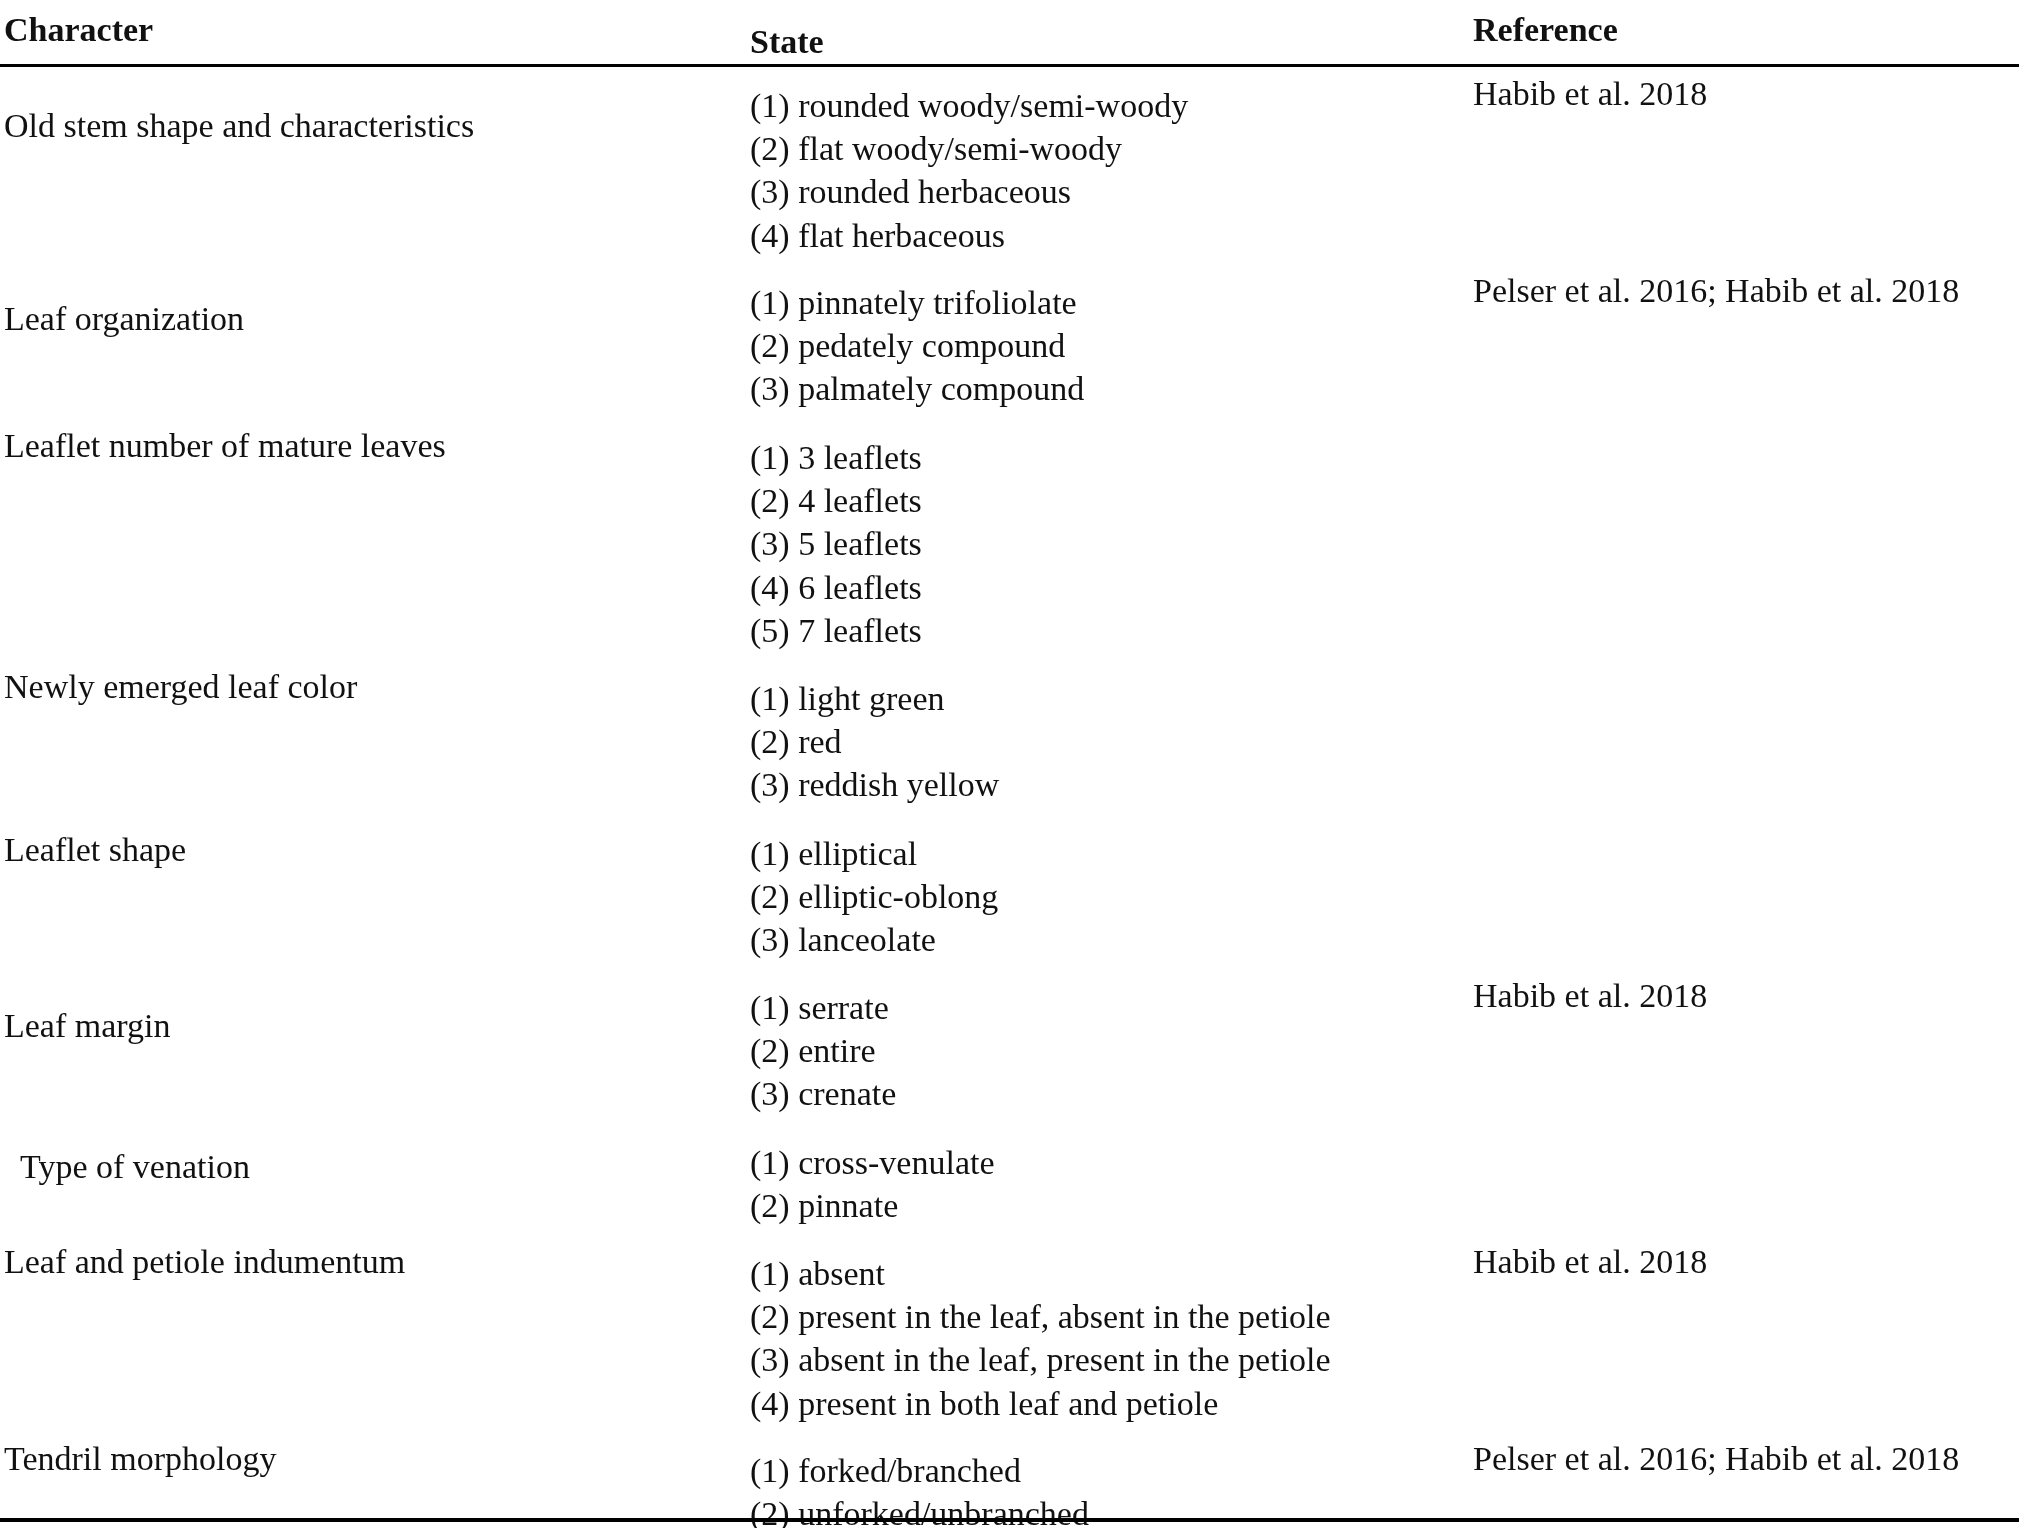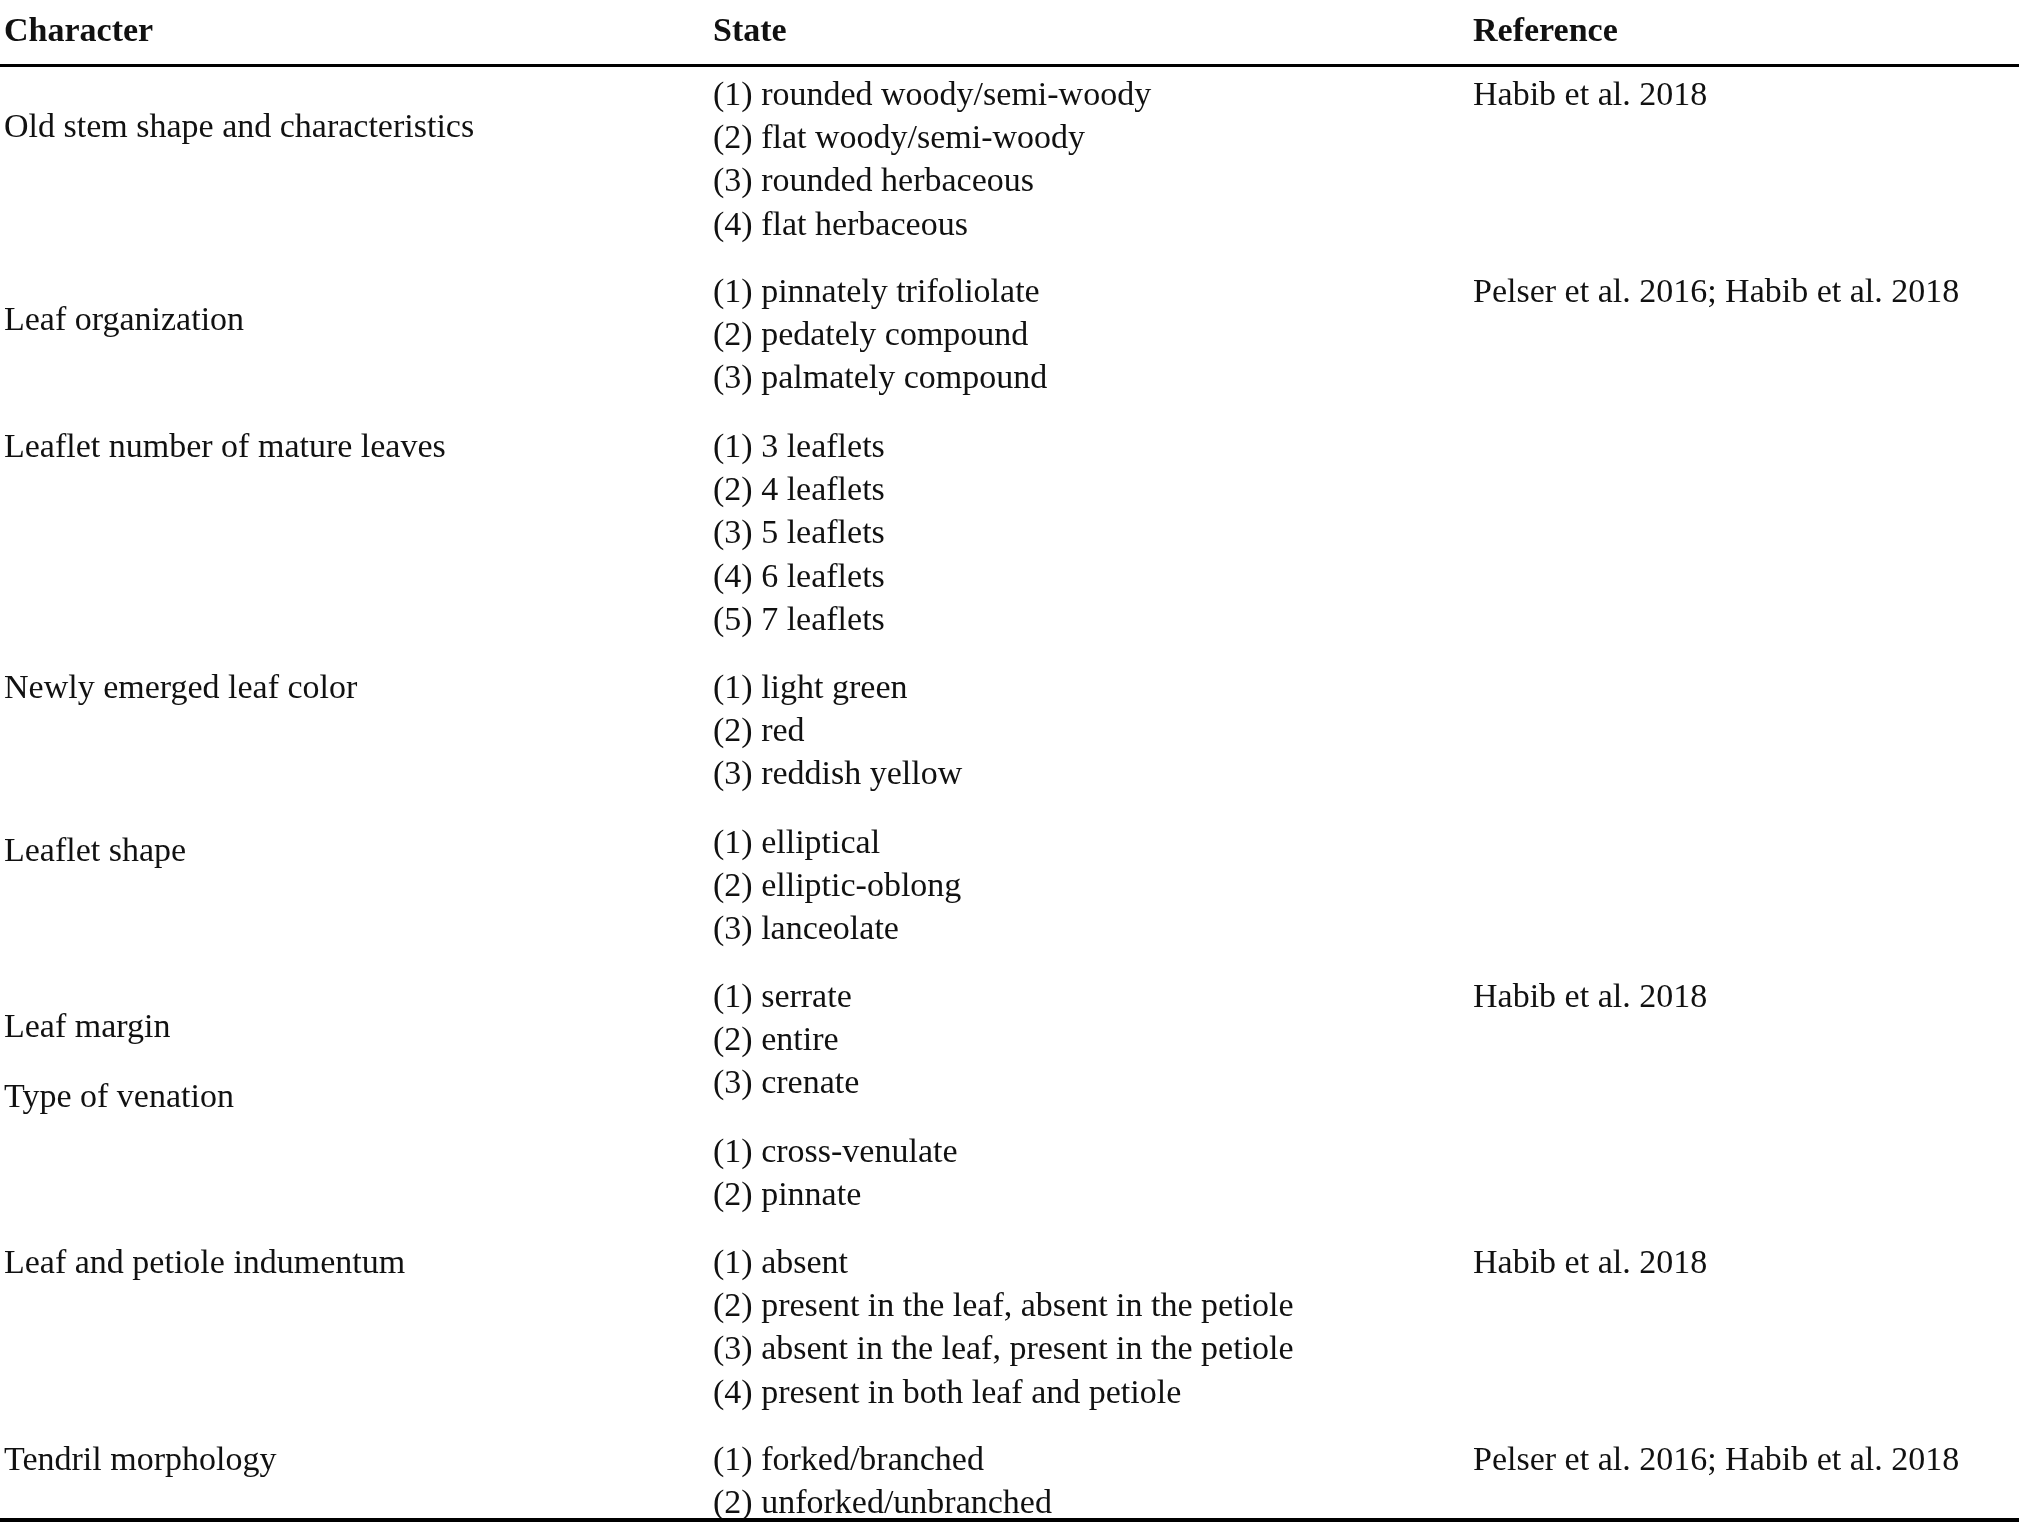--- a/index.html
+++ b/index.html
@@ -2,21 +2,21 @@
 <html><head>
 <meta charset="utf-8">
 <style>
   html, body { margin:0; padding:0; background:#ffffff; }
   body { width:2019px; height:1528px; position:relative; overflow:hidden;
          font-family:"Liberation Serif", "DejaVu Serif", serif; color:#111; }
   .hdr { position:absolute; top:8px; font-size:34px; font-weight:bold; line-height:43px; }
   .rule { position:absolute; left:0; width:2019px; background:#000; }
   .cell { position:absolute; font-size:34px; line-height:43.2px; white-space:nowrap; }
   .c1 { left:4px; }
-  .c2 { left:713px; }
+  .c2 { left:750px;margin-top:12px; }
   .c3 { left:1473px; }
   .state-line { display:block; }
 </style>
 </head>
 <body>
 
 <div>
   <div class="hdr c1">Character</div>
   <div class="hdr c2">State</div>
   <div class="hdr c3">Reference</div>
@@ -61,21 +61,21 @@
         <span class="state-line">(3) lanceolate</span>
       </div>
       <div class="cell c3" style="top: 820px;"></div>
       <div class="cell c1" style="top: 1004px;">Leaf margin</div>
       <div class="cell c2" style="top: 974px;">
         <span class="state-line">(1) serrate</span>
         <span class="state-line">(2) entire</span>
         <span class="state-line">(3) crenate</span>
       </div>
       <div class="cell c3" style="top: 974px;">Habib et al. 2018</div>
-      <div class="cell c1" style="top: 1074px;">Type of venation</div>
+      <div class="cell c1" style="top: 1145px; margin-left: 16px;">Type of venation</div>
       <div class="cell c2" style="top: 1129px;">
         <span class="state-line">(1) cross-venulate</span>
         <span class="state-line">(2) pinnate</span>
       </div>
       <div class="cell c3" style="top: 1129px;"></div>
       <div class="cell c1" style="top: 1240px;">Leaf and petiole indumentum</div>
       <div class="cell c2" style="top: 1240px;">
         <span class="state-line">(1) absent</span>
         <span class="state-line">(2) present in the leaf, absent in the petiole</span>
         <span class="state-line">(3) absent in the leaf, present in the petiole</span>

